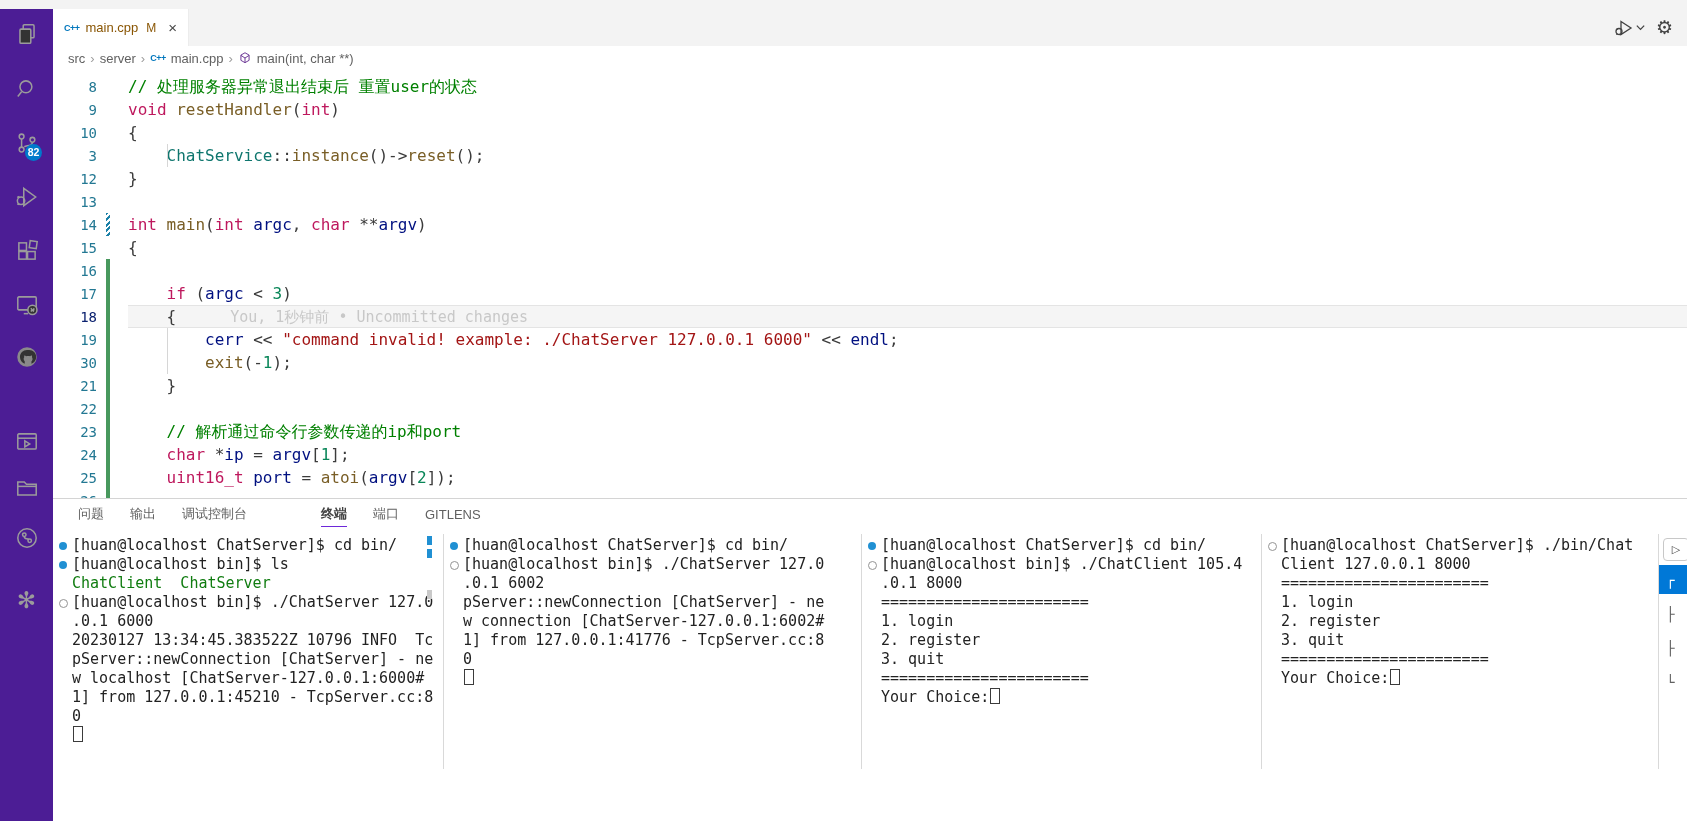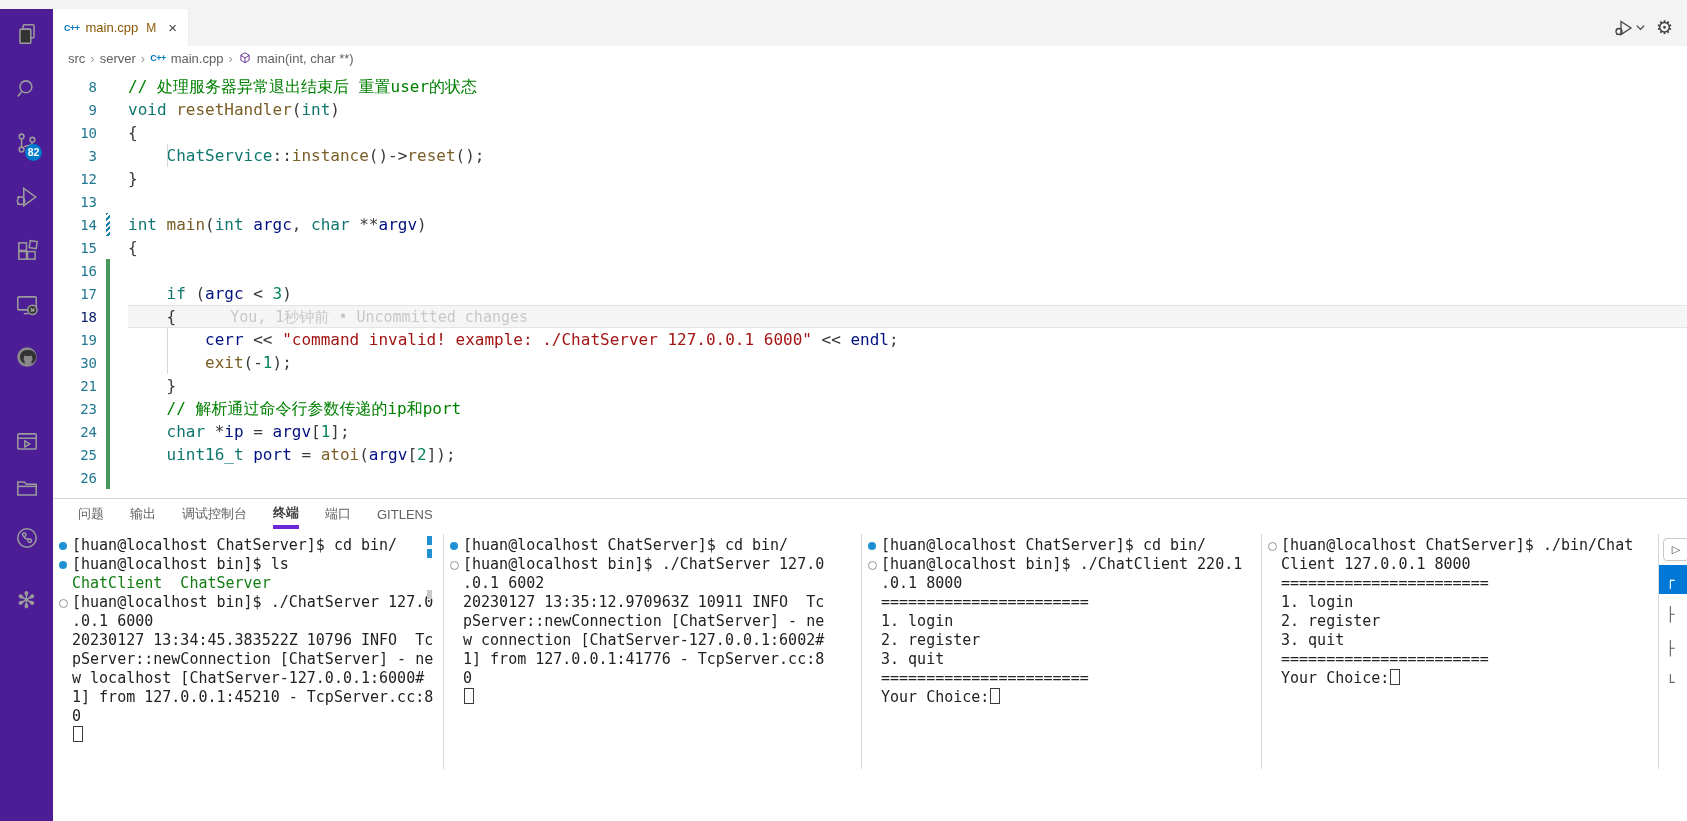--- a/index.html
+++ b/index.html
@@ -40,29 +40,29 @@
   .crow{display:flex;height:23px;line-height:23px;font-family:"DejaVu Sans Mono",monospace;font-size:16px;}
   .ln{width:44px;flex:none;text-align:right;color:#237893;font-size:14px;padding-top:1px;}
   .crow.current .ln{color:#0b216f;}
   .gm{width:31px;flex:none;position:relative;}
   .gm .bar{position:absolute;left:9px;top:0;bottom:0;width:4px;}
   .gm .bar.added{background:#48985d;}
   .gm .bar.modified{background:repeating-linear-gradient(135deg,#1b81a8 0 2px,#ffffff 2px 4px);}
   .ctext{flex:1;white-space:pre;position:relative;color:#3b3b3b;}
   .crow.current .ctext{background:#f5f5f5;box-shadow:inset 0 1px 0 #e4e4e4,inset 0 -1px 0 #e4e4e4;}
   .crow.g4 .ctext::before{content:"";position:absolute;left:39px;top:0;bottom:0;border-left:1px solid #d6d6d6;}
-  .tk-k{color:#0f766e;} .tk-f{color:#795e26;} .tk-v{color:#001080;} .tk-n{color:#098658;}
+  .tk-k{color:#be185d;} .tk-f{color:#795e26;} .tk-v{color:#001080;} .tk-n{color:#098658;}
   .tk-s{color:#a31515;} .tk-c{color:#008000;} .tk-t{color:#0f766e;} .tk-p{color:#3b3b3b;}
   .blame{display:inline-block;margin-left:54px;color:#c8c8c8;font-size:15px;}
 
   
   .panel{flex:1;border-top:1px solid #d4d4d4;display:flex;flex-direction:column;min-height:0;}
   .panel-tabs{height:34px;flex:none;display:flex;align-items:center;padding-left:25px;gap:26px;}
   .ptab{font-size:13px;color:#616161;cursor:pointer;padding-bottom:3px;border-bottom:1px solid transparent;}
-  .ptab.active{color:#424242;font-weight:bold;border-bottom:4px solid #6d28d9;}
+  .ptab.active{color:#424242;font-weight:bold;border-bottom:1px solid #6d28d9;margin-left:48px;}
 
   .terminal-area{flex:1;position:relative;overflow:hidden;background:#fff;}
   .vdiv{position:absolute;top:1px;width:1px;height:235px;background:#d9d9d9;}
   .term-pane{position:absolute;top:0;height:100%;overflow:hidden;padding-top:3px;}
   .trow{display:flex;height:19px;line-height:19px;font-family:"DejaVu Sans Mono",monospace;font-size:15px;white-space:pre;}
   .tdot{width:19px;flex:none;position:relative;}
   .tdot.ok::after{content:"";position:absolute;left:6px;top:6px;width:8px;height:8px;border-radius:50%;background:#2090d3;}
   .tdot.run::after{content:"";position:absolute;left:6px;top:6px;width:7px;height:7px;border-radius:50%;border:1.4px solid #949494;background:#fff;}
   .ts-d{color:#222222;} .ts-g{color:#107c10;}
   .tcursor{display:inline-block;width:8px;height:14px;border:1.4px solid #3b3b3b;vertical-align:-2px;margin-left:1px;}
@@ -277,20 +277,27 @@
             <div class="ctext"><span class="tk-p">        </span><span class="tk-f">exit</span><span class="tk-p">(-</span><span class="tk-n">1</span><span class="tk-p">);</span></div>
           </div>
           <div class="crow">
             <div class="ln">21</div>
             <div class="gm">
               <div class="bar added"></div>
             </div>
             <div class="ctext"><span class="tk-p">    }</span></div>
           </div>
           <div class="crow">
+            <div class="ln">22</div>
+            <div class="gm">
+              <div class="bar added"></div>
+            </div>
+            <div class="ctext"></div>
+          </div>
+          <div class="crow">
             <div class="ln">23</div>
             <div class="gm">
               <div class="bar added"></div>
             </div>
             <div class="ctext"><span class="tk-p">    </span><span class="tk-c">// 解析通过命令行参数传递的ip和port</span></div>
           </div>
           <div class="crow">
             <div class="ln">24</div>
             <div class="gm">
               <div class="bar added"></div>
@@ -333,30 +340,29 @@
               <div class="trow"><span class="tdot"></span><span class="ts-d">pServer::newConnection [ChatServer] - ne</span></div>
               <div class="trow"><span class="tdot"></span><span class="ts-d">w localhost [ChatServer-127.0.0.1:6000#</span></div>
               <div class="trow"><span class="tdot"></span><span class="ts-d">1] from 127.0.0.1:45210 - TcpServer.cc:8</span></div>
               <div class="trow"><span class="tdot"></span><span class="ts-d">0</span></div>
               <div class="trow"><span class="tdot"></span><span class="tcursor"></span></div>
             </div>
             <div class="term-pane" style="left: 391px; width: 417px;">
               <div class="trow"><span class="tdot ok"></span><span class="ts-d">[huan@localhost ChatServer]$ cd bin/</span></div>
               <div class="trow"><span class="tdot run"></span><span class="ts-d">[huan@localhost bin]$ ./ChatServer 127.0</span></div>
               <div class="trow"><span class="tdot"></span><span class="ts-d">.0.1 6002</span></div>
-              <div class="trow"><span class="tdot"></span><span class="ts-d">20230127 13:35:12.970963Z 10911 INFO  Tc</span></div>
               <div class="trow"><span class="tdot"></span><span class="ts-d">pServer::newConnection [ChatServer] - ne</span></div>
               <div class="trow"><span class="tdot"></span><span class="ts-d">w connection [ChatServer-127.0.0.1:6002#</span></div>
               <div class="trow"><span class="tdot"></span><span class="ts-d">1] from 127.0.0.1:41776 - TcpServer.cc:8</span></div>
               <div class="trow"><span class="tdot"></span><span class="ts-d">0</span></div>
               <div class="trow"><span class="tdot"></span><span class="tcursor"></span></div>
             </div>
             <div class="term-pane" style="left: 809px; width: 399px;">
               <div class="trow"><span class="tdot ok"></span><span class="ts-d">[huan@localhost ChatServer]$ cd bin/</span></div>
-              <div class="trow"><span class="tdot run"></span><span class="ts-d">[huan@localhost bin]$ ./ChatClient 220.1</span></div>
+              <div class="trow"><span class="tdot run"></span><span class="ts-d">[huan@localhost bin]$ ./ChatClient 105.4</span></div>
               <div class="trow"><span class="tdot"></span><span class="ts-d">.0.1 8000</span></div>
               <div class="trow"><span class="tdot"></span><span class="ts-d">=======================</span></div>
               <div class="trow"><span class="tdot"></span><span class="ts-d">1. login</span></div>
               <div class="trow"><span class="tdot"></span><span class="ts-d">2. register</span></div>
               <div class="trow"><span class="tdot"></span><span class="ts-d">3. quit</span></div>
               <div class="trow"><span class="tdot"></span><span class="ts-d">=======================</span></div>
               <div class="trow"><span class="tdot"></span><span class="ts-d">Your Choice:</span><span class="tcursor"></span></div>
             </div>
             <div class="term-pane" style="left: 1209px; width: 396px;">
               <div class="trow"><span class="tdot run"></span><span class="ts-d">[huan@localhost ChatServer]$ ./bin/Chat</span></div>

